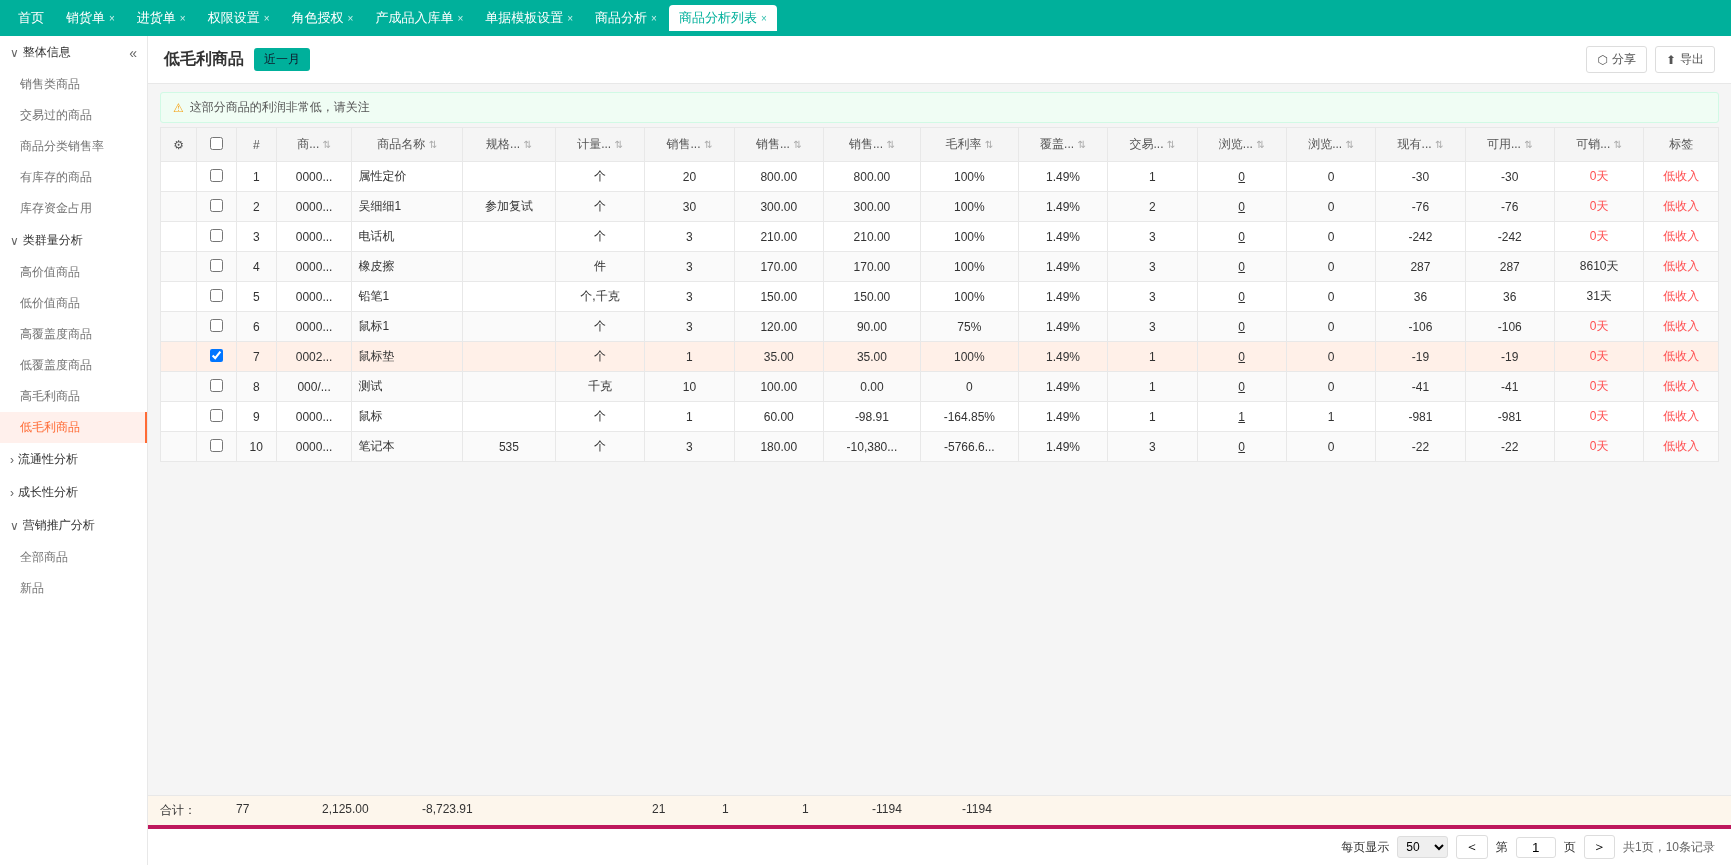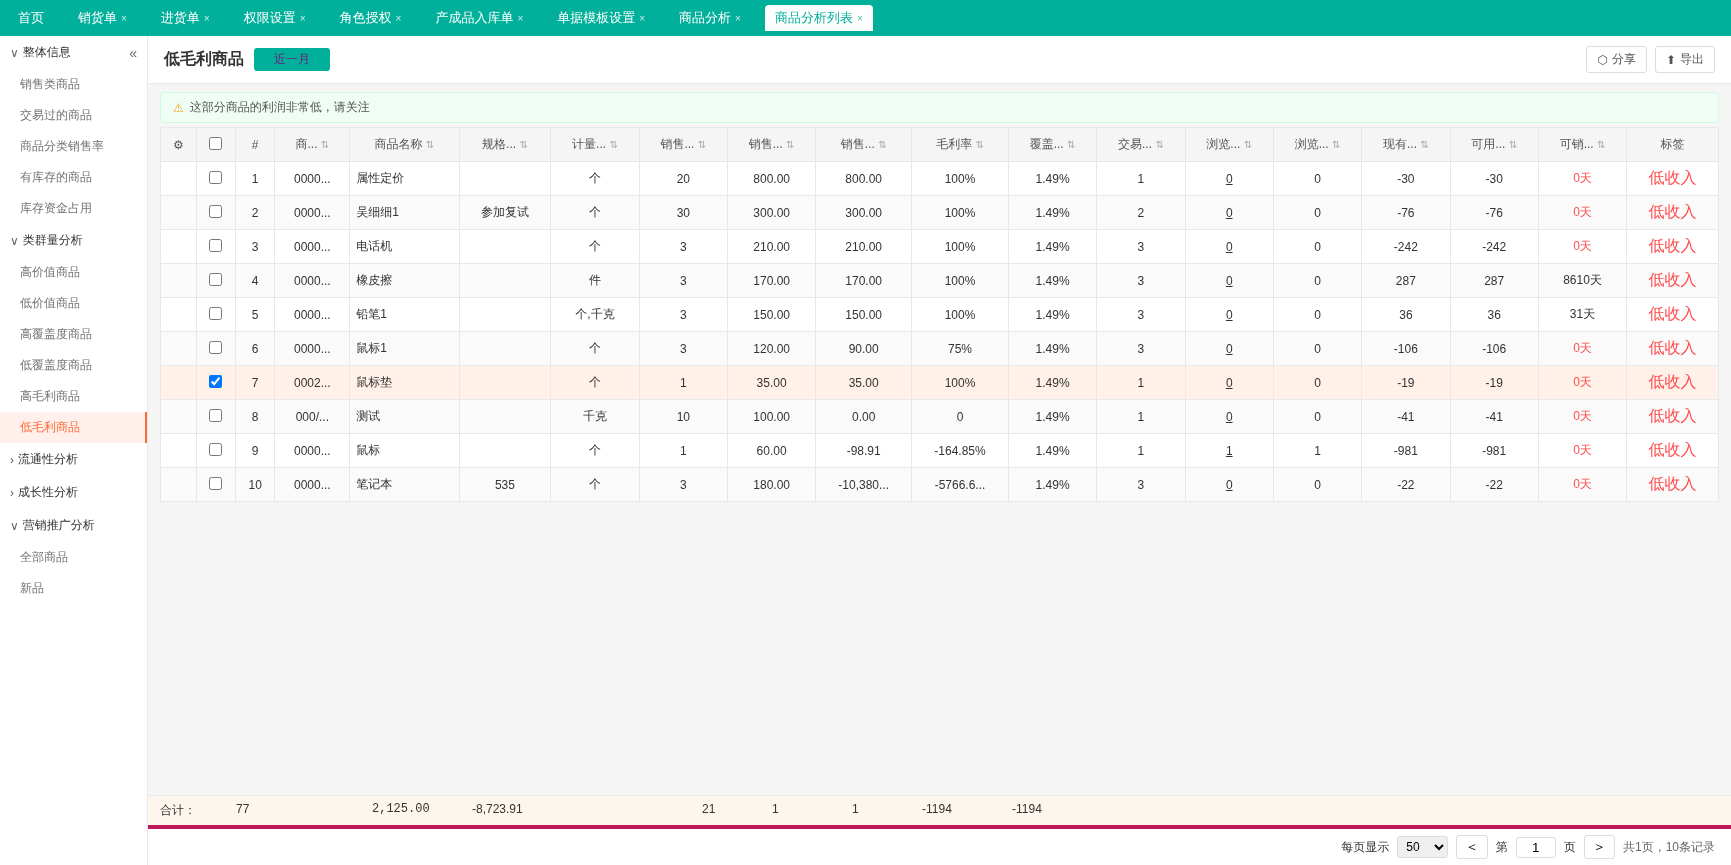--- a/index.html
+++ b/index.html
@@ -1,20 +1,20 @@
 <!DOCTYPE html>
 <html><head>
   <meta charset="utf-8">
   <style>
     * { box-sizing: border-box; margin: 0; padding: 0; }
     body { font-family: "Microsoft YaHei", Arial, sans-serif; font-size: 12px; background: #f5f5f5; color: #333; overflow: hidden; }
 
     
     .top-nav {
-      display: flex; align-items: center; background: #00b09b; height: 36px; padding: 0 8px; gap: 14px;
+      display: flex; align-items: center; background: #00b09b; height: 36px; padding: 0 8px; gap: 2px;
     }
     .nav-item {
       color: #fff; padding: 4px 10px; cursor: pointer; font-size: 13px; border-radius: 3px; white-space: nowrap; display: flex; align-items: center; gap: 4px;
     }
     .nav-item.active { background: #fff; color: #00b09b; border-radius: 4px 4px 0 0; }
     .nav-item .close-icon { font-size: 10px; opacity: 0.8; }
 
     
     .main-layout { display: flex; height: calc(100vh - 36px); }
 
@@ -25,41 +25,41 @@
     .sidebar-group-header .arrow { margin-right: 4px; color: #666; }
     .sidebar-item { padding: 7px 12px 7px 20px; color: #737373; cursor: pointer; font-size: 12px; }
     .sidebar-item.active { background: #fff0ec; color: #ff6b35; border-right: 2px solid #ff6b35; }
 
     
     .content { flex: 1; display: flex; flex-direction: column; overflow: hidden; background: #f5f5f5; }
 
     
     .page-header { display: flex; align-items: center; padding: 10px 16px; background: #fff; border-bottom: 1px solid #e8e8e8; gap: 10px; }
     .page-title { font-size: 16px; font-weight: bold; color: #333; }
-    .date-filter-btn { background: #00b09b; color: #701a75; border: none; padding: 3px 20px; border-radius: 3px; cursor: pointer; font-size: 12px; }
+    .date-filter-btn { background: #00b09b; color: #0f172a; border: none; padding: 3px 10px; border-radius: 3px; cursor: pointer; font-size: 12px; }
     .search-box { display: flex; align-items: center; border: 1px solid #ddd; border-radius: 3px; padding: 2px 8px; flex: 1; max-width: 300px; }
     .search-box input { border: none; outline: none; font-size: 12px; width: 100%; background: transparent; }
     .search-icon { color: #aaa; font-size: 14px; cursor: pointer; }
     .header-actions { margin-left: auto; display: flex; gap: 8px; }
     .action-btn { display: flex; align-items: center; gap: 4px; border: 1px solid #ddd; background: #fff; padding: 4px 10px; border-radius: 3px; cursor: pointer; font-size: 12px; color: #555; }
 
     
     .notice-bar { background: #f0fdf4; border: 1px solid #d1fae5; margin: 8px 12px 4px; padding: 6px 12px; border-radius: 3px; color: #555; font-size: 12px; display: flex; align-items: center; gap: 6px; }
     .notice-icon { color: #f59e0b; }
 
     
     .table-container { flex: 1; overflow: auto; margin: 0 12px; }
     table { width: 100%; border-collapse: collapse; background: #fff; font-size: 12px; min-width: 1400px; }
     thead tr { background: #f5f5f5; }
     th { padding: 8px 6px; text-align: center; border: 1px solid #e8e8e8; color: #555; font-weight: normal; white-space: nowrap; position: sticky; top: 0; background: #f5f5f5; z-index: 1; }
     th .sort-icon { color: #aaa; font-size: 10px; }
     td { padding: 6px; text-align: center; border: 1px solid #e8e8e8; color: #333; white-space: nowrap; }
     tr.highlighted td { background: #fff7f0; }
     tr.row-selected td { background: #fff0e8; }
-    .tag-low-income { color: #ff4d4f; font-size: 16px; font-family: Liberation Mono, monospace; }
+    .tag-low-income { color: #ff4d4f; font-size: 12px; font-family: Liberation Mono, monospace; }
     .underline-link { text-decoration: underline; color: #333; cursor: pointer; }
 
     
     .footer-totals { background: #fdf6ec; border-top: 1px solid #e8e8e8; padding: 6px 12px; display: flex; font-size: 12px; }
     .footer-totals .label { color: #333; margin-right: 40px; }
 
     
     .pagination { display: flex; align-items: center; justify-content: flex-end; padding: 6px 16px; background: #fff; border-top: 4px solid #be185d; gap: 8px; font-size: 12px; }
     .pagination select { border: 1px solid #ddd; padding: 2px 4px; border-radius: 3px; font-size: 12px; }
     .pagination .page-btn { border: 1px solid #ddd; background: #fff; padding: 2px 8px; border-radius: 3px; cursor: pointer; }
@@ -419,21 +419,21 @@
       <td style="color:#ff4d4f">0天</td>
       <td><span class="tag-low-income">低收入</span></td>
     </tr>
           </tbody>
       </table>
     </div>
 
     <div class="footer-totals">
       <span class="label">合计：</span>
       <span style="display:inline-block;width:60px;">77</span>
-      <span style="display:inline-block;width:80px;margin-left:76px;font-family:Liberation Mono, monospace;">2,125.00</span>
+      <span style="display:inline-block;width:80px;margin-left:26px;">2,125.00</span>
       <span style="display:inline-block;width:90px;margin-left:20px;">-8,723.91</span>
       <span style="display:inline-block;width:50px;margin-left:140px;">21</span>
       <span style="display:inline-block;width:40px;margin-left:20px;">1</span>
       <span style="display:inline-block;width:40px;margin-left:40px;">1</span>
       <span style="display:inline-block;width:60px;margin-left:30px;">-1194</span>
       <span style="display:inline-block;width:60px;margin-left:30px;">-1194</span>
     </div>
 
     <div class="pagination">
       <span>每页显示</span>

